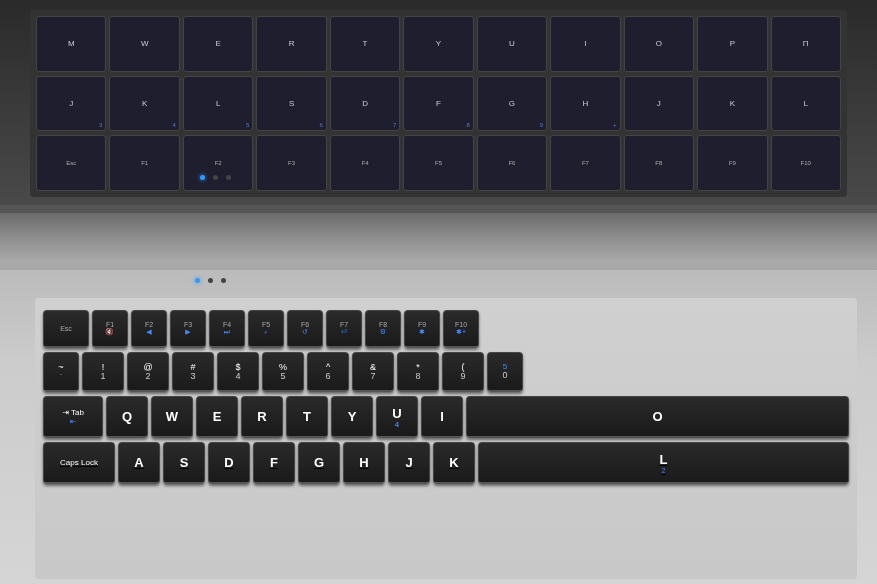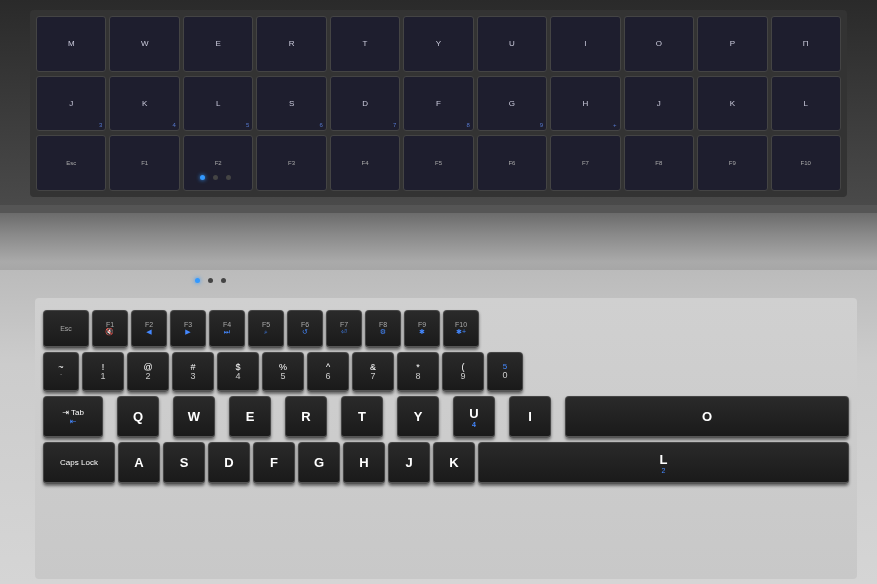--- a/index.html
+++ b/index.html
@@ -289,34 +289,35 @@
     }
     .key-num .bot-char {
       font-size: 9px;
       color: #ccc;
       line-height: 1;
     }
 
     
     .qwerty-row {
       display: flex;
-      gap: 14px;
+      gap: 3px;
       margin-bottom: 4px;
       height: 42px;
     }
 
     .key-tab { flex: 0 0 60px; font-size: 8px; }
     .key-letter { flex: 0 0 42px; font-size: 13px; font-weight: bold; }
     .key-letter-wide { flex: 1; font-size: 13px; font-weight: bold; }
 
     
     .asdf-row {
       display: flex;
       gap: 3px;
       height: 42px;
+      text-decoration: underline;
     }
 
     .key-caps { flex: 0 0 72px; font-size: 8px; }
     .key-letter-a { flex: 0 0 42px; font-size: 13px; font-weight: bold; }
 
   </style>
 </head>
 <body>
 
 <div class="scene">

